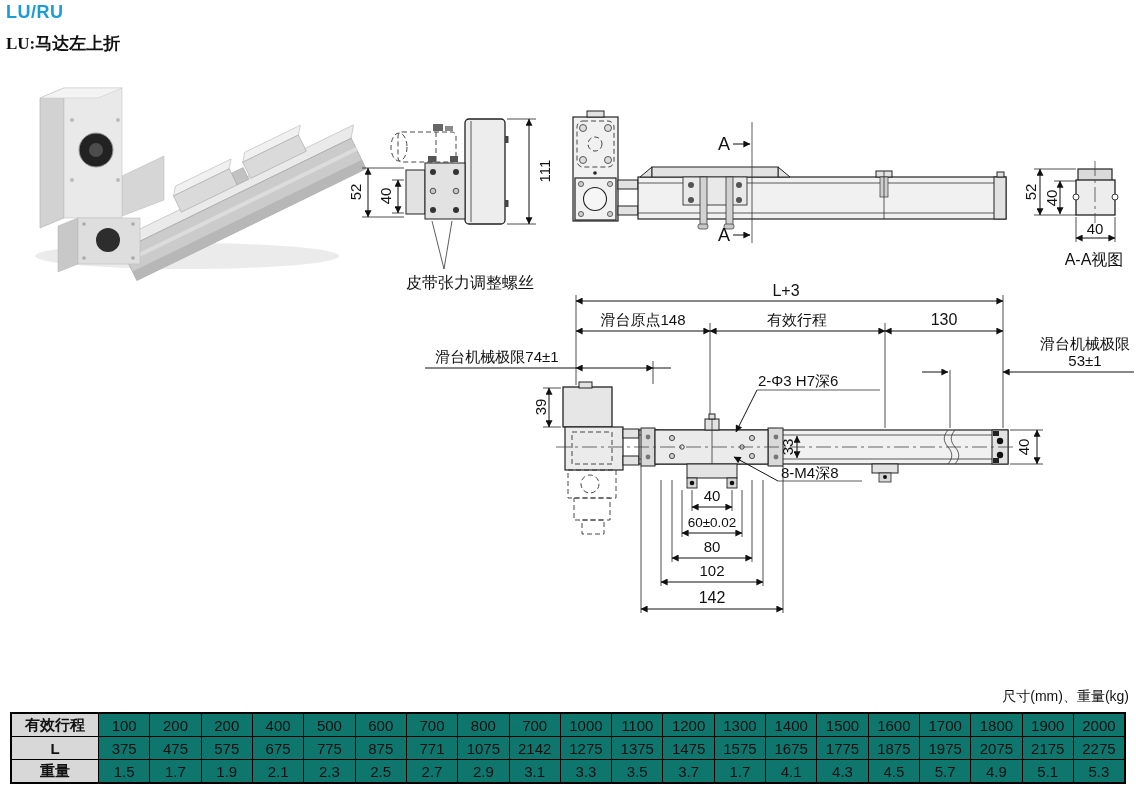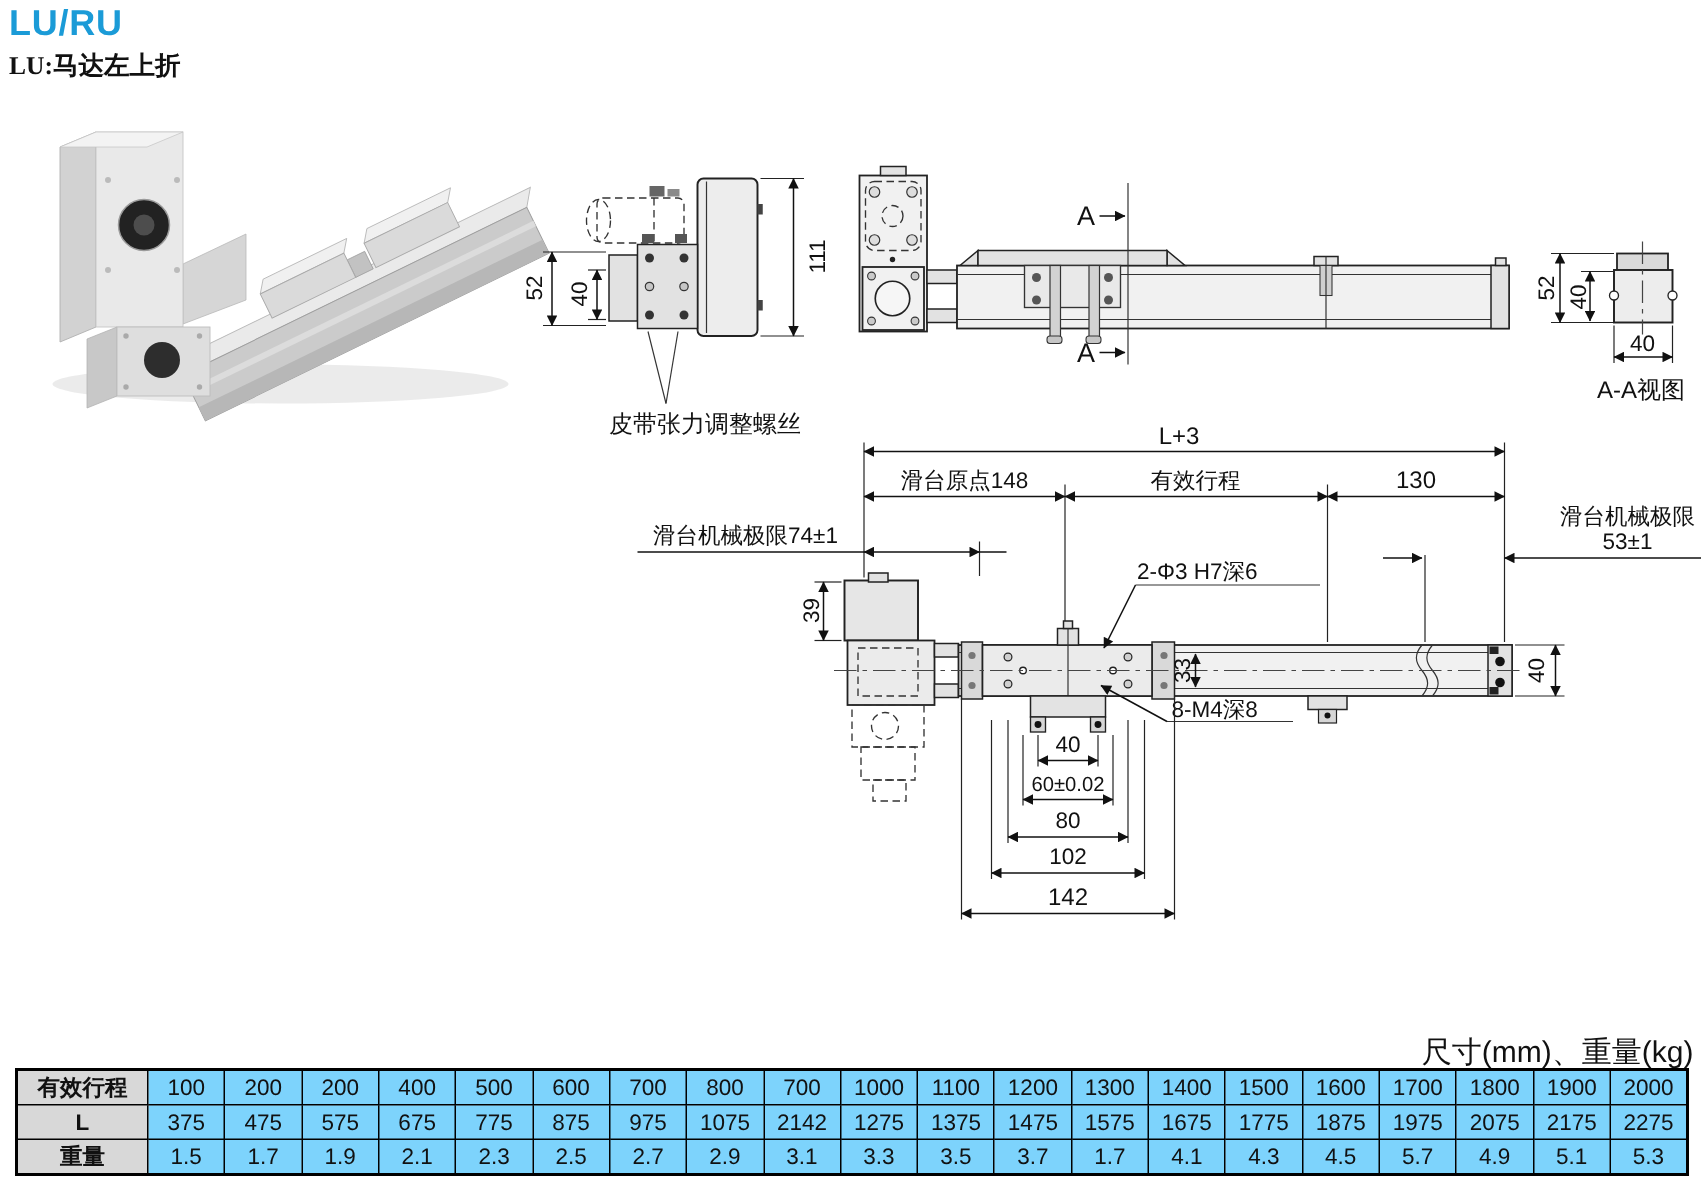--- a/index.html
+++ b/index.html
@@ -1,36 +1,36 @@
 <!DOCTYPE html>
 <html><head>
 <meta charset="utf-8">
 <style>
   html,body{margin:0;padding:0;background:#fff;}
   body{width:1136px;height:793px;position:relative;overflow:hidden;
        font-family:"Liberation Sans","DejaVu Sans",sans-serif;color:#111;}
-  .title{position:absolute;left:6px;top:2px;font-size:24px;font-weight:bold;color:#1b9bd7;letter-spacing:.5px;}
+  .title{position:absolute;left:6px;top:2px;font-size:18px;font-weight:bold;color:#1b9bd7;letter-spacing:.5px;}
   .subtitle{position:absolute;left:6px;top:32px;font-size:17px;font-weight:bold;color:#111;font-family:Liberation Serif, serif;}
-  .units-note{position:absolute;right:7px;top:688px;font-size:20px;color:#111;}
+  .units-note{position:absolute;right:7px;top:688px;font-size:14px;color:#111;}
   svg text{font-family:"Liberation Sans","DejaVu Sans",sans-serif;fill:#111;}
   .d15{font-size:15px;} .d16{font-size:16px;} .d14{font-size:13.5px;} .d17{font-size:18px;}
   .mid{text-anchor:middle;}
   .ext{stroke:#222;stroke-width:.8;fill:none;}
   .dl{stroke:#111;stroke-width:1;fill:none;}
   .thin{stroke:#333;stroke-width:.8;fill:none;}
   .body{fill:#ededed;stroke:#222;stroke-width:1.3;}
   .body2{fill:#e2e2e2;stroke:#222;stroke-width:1;}
   .body3{fill:#f1f1f1;stroke:#222;stroke-width:1.2;}
   .dash{stroke:#333;stroke-width:.9;fill:none;stroke-dasharray:5 3;}
   .cline{stroke:#444;stroke-width:.8;fill:none;stroke-dasharray:15 4 3 4;}
   .spec-table{position:absolute;left:10px;top:712px;width:1116px;border-collapse:collapse;
       table-layout:fixed;font-size:15px;border:2px solid #000;}
   .spec-table th{width:86px;background:#d8d8d8;font-weight:bold;border:1px solid #000;
       border-right:1.5px solid #000;padding:1px 0;height:20px;}
-  .spec-table td{text-align:center;border:1px solid #000;background:#7dd3fc;padding:1px 0;height:20px;}
+  .spec-table td{text-align:center;border:1px solid #000;background:#0f766e;padding:1px 0;height:20px;}
 </style>
 </head>
 <body>
 
 <div class="title">LU/RU</div>
 <div class="subtitle">LU:马达左上折</div>
 
 <svg width="1136" height="700" viewBox="0 0 1136 700" style="position:absolute;left:0;top:0;">
   <defs>
     <marker id="arr" viewBox="0 0 10 10" refX="9.5" refY="5" markerWidth="10" markerHeight="7" orient="auto-start-reverse" markerUnits="userSpaceOnUse">
@@ -340,21 +340,21 @@
         <td>2000</td>
       </tr>
       <tr>
         <th>L</th>
         <td>375</td>
         <td>475</td>
         <td>575</td>
         <td>675</td>
         <td>775</td>
         <td>875</td>
-        <td>975</td>
+        <td>771</td>
         <td>1075</td>
         <td>2142</td>
         <td>1275</td>
         <td>1375</td>
         <td>1475</td>
         <td>1575</td>
         <td>1675</td>
         <td>1775</td>
         <td>1875</td>
         <td>1975</td>

